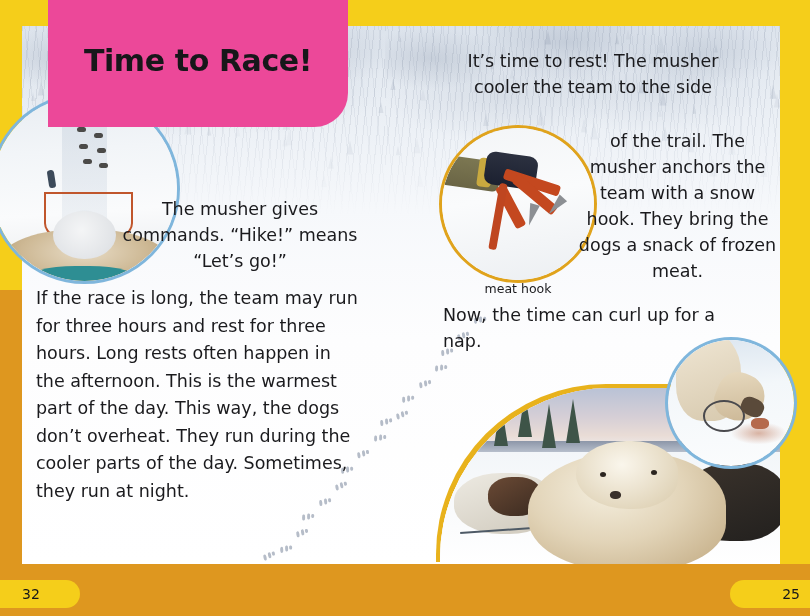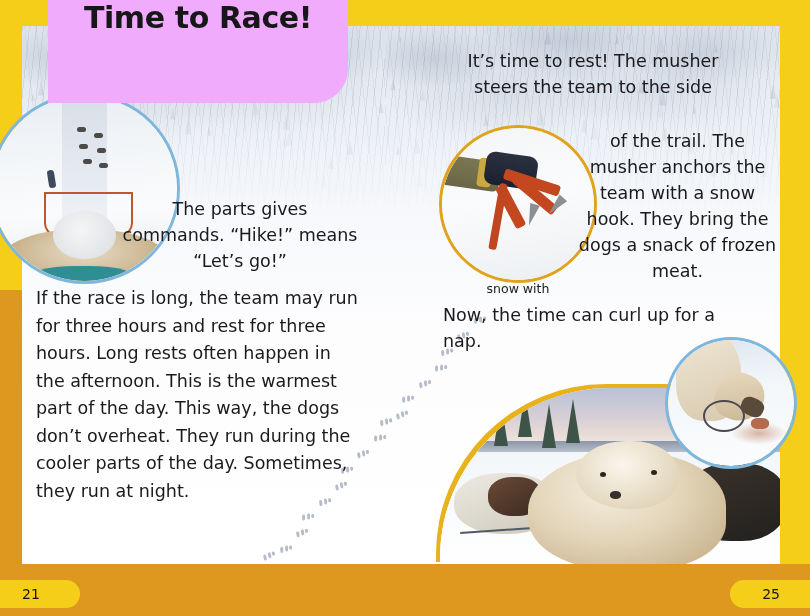--- a/index.html
+++ b/index.html
@@ -45,23 +45,23 @@
 
   
   .tracks{position:absolute;z-index:3;pointer-events:none;}
   .pawset{position:absolute;width:11px;height:7px;opacity:.72;}
   .pawset i{position:absolute;display:block;width:3px;height:6px;border-radius:40%;
     background:#9aa4b4;transform:rotate(24deg);}
   .pawset i:nth-child(2){left:5px;top:1px;}
   .pawset i:nth-child(3){left:9px;top:3px;height:4px;}
 
   
-  #title-banner{position:absolute;left:48px;top:0;width:300px;height:103px;
-    background:#f0abfc;border-bottom-right-radius:34px;z-index:5;
-    display:flex;justify-content:center;}
+  #title-banner{position:absolute;left:48px;top:0;width:300px;height:127px;
+    background:#ec4899;border-bottom-right-radius:34px;z-index:5;
+    display:flex;align-items:center;justify-content:center;}
   #title-banner .title{font-size:30px;font-weight:700;color:#17171A;letter-spacing:-.4px;
     font-family:"DejaVu Sans","Liberation Sans",sans-serif;padding-bottom:6px;}
 
   
   .circle-photo{position:absolute;border-radius:50%;overflow:hidden;z-index:4;
     box-shadow:0 0 0 3px var(--ring);}
   .circle-photo .inner{position:absolute;inset:0;border-radius:50%;overflow:hidden;}
 
   
   #photo-sled-team{--ring:#7FB6DC;left:-8px;top:96px;width:185px;height:185px;}
@@ -157,21 +157,21 @@
   #text-musher-anchors{left:575px;top:128px;width:205px;text-align:center;}
   #text-curl-up{left:443px;top:302px;width:300px;text-align:left;}
   #caption-snow-hook{position:absolute;left:442px;top:281px;width:152px;text-align:center;z-index:5;
     font-size:12.5px;color:#1A1A1D;font-family:"DejaVu Sans","Liberation Sans",sans-serif;}
 
   
   .page-pill{position:absolute;bottom:8px;height:28px;background:#F5CE1A;z-index:7;
     display:flex;align-items:center;color:#17171A;font-size:14px;
     font-family:"DejaVu Sans","Liberation Sans",sans-serif;}
   #page-num-left{left:0;width:80px;border-radius:0 14px 14px 0;padding-left:22px;box-sizing:border-box;}
-  #page-num-right{right:0;width:80px;border-radius:14px 0 0 14px;padding-right:30px;box-sizing:border-box;
+  #page-num-right{right:0;width:80px;border-radius:14px 0 0 14px;padding-right:10px;box-sizing:border-box;
     justify-content:flex-end;}
 </style>
 </head>
 <body>
 
 <div id="spread">
 
   <div class="page" id="page-left">
     <div class="snowbg">
       <div class="trees" id="trees-left">
@@ -364,41 +364,41 @@
       <div class="dog" style="left:49%;top:34%"></div>
       <div class="dog" style="left:58%;top:36%"></div>
       <div class="musher"></div>
       <div class="sled"></div>
       <div class="fur"></div>
       <div class="hood"></div>
       <div class="parka"></div>
     </div>
   </div>
 
-  <div class="txt" id="text-musher-commands">The parts gives commands. “Hike!” means “Let’s go!”</div>
+  <div class="txt" id="text-musher-commands">The musher gives commands. “Hike!” means “Let’s go!”</div>
   <div class="txt" id="text-race-long">If the race is long, the team may run for three hours and rest for three hours. Long rests often happen in the afternoon. This is the warmest part of the day. This way, the dogs don’t overheat. They run during the cooler parts of the day. Sometimes, they run at night.</div>
 
-  <div class="txt" id="text-time-to-rest">It’s time to rest! The musher steers the team to the side</div>
+  <div class="txt" id="text-time-to-rest">It’s time to rest! The musher cooler the team to the side</div>
   <div class="txt" id="text-musher-anchors">of the trail. The musher anchors the team with a snow hook. They bring the dogs a snack of frozen meat.</div>
   <div class="txt" id="text-curl-up">Now, the time can curl up for a nap.</div>
 
   <div class="circle-photo" id="photo-snow-hook">
     <div class="inner">
       <div class="sleeve"></div>
       <div class="cuff"></div>
       <div class="glove"></div>
       <div class="tine" style="left:40%;top:32%;width:38%;height:7%;transform:rotate(18deg);"></div>
       <div class="tine" style="left:44%;top:40%;width:34%;height:7%;transform:rotate(40deg);"></div>
       <div class="tine" style="left:30%;top:48%;width:30%;height:7%;transform:rotate(62deg);"></div>
       <div class="shaft"></div>
       <div class="point" style="left:72%;top:44%;transform:rotate(42deg);"></div>
       <div class="point" style="left:56%;top:50%;transform:rotate(16deg);"></div>
     </div>
   </div>
-  <div id="caption-snow-hook">snow with</div>
+  <div id="caption-snow-hook">meat hook</div>
 
   <div id="photo-resting-dogs">
     <div class="inner">
       <div class="sky"></div>
       <div class="ridge"></div>
       <div class="snowfield"></div>
       <div class="spruce" style="left:16%;top:8%"></div>
       <div class="spruce" style="left:23%;top:3%"></div>
       <div class="spruce" style="left:30%;top:9%"></div>
       <div class="spruce" style="left:37%;top:6%"></div>
@@ -424,16 +424,16 @@
     </div>
   </div>
 
   <div class="border-top"></div>
   <div class="border-right"></div>
   <div class="border-left-upper"></div>
   <div class="border-left-lower"></div>
   <div class="footer-shadow"></div>
   <div class="footer-bar"></div>
 
-  <div class="page-pill" id="page-num-left">21</div>
+  <div class="page-pill" id="page-num-left">32</div>
   <div class="page-pill" id="page-num-right">25</div>
 
 </div>
 
 </body></html>

